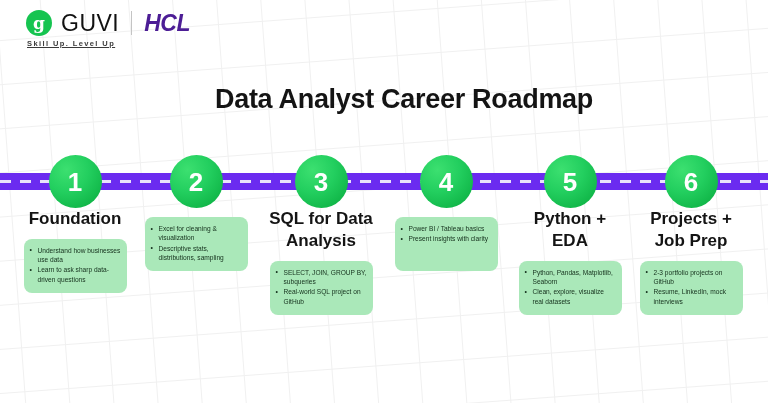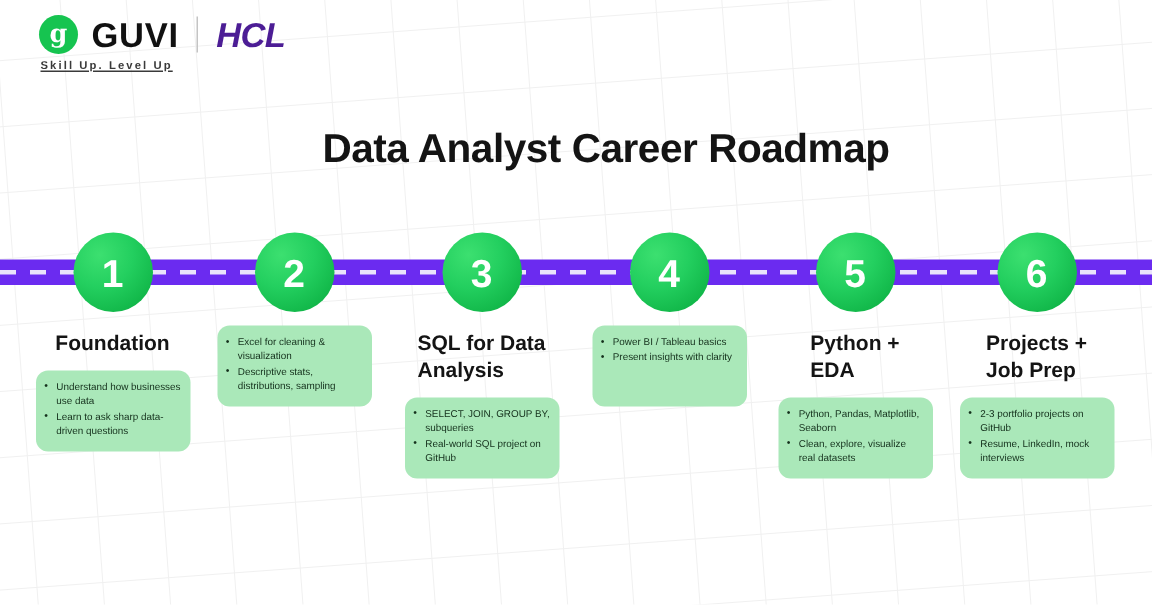--- a/index.html
+++ b/index.html
@@ -51,21 +51,21 @@
     background: #16c450;
     display: flex; align-items: center; justify-content: center;
     color: #ffffff;
     font-size: 17px;
     font-weight: bold;
     line-height: 1;
     font-family: "DejaVu Serif", serif;
   }
   .guvi-word {
     font-size: 23px;
-    font-weight: bold;
+    font-weight: normal;
     letter-spacing: 0.5px;
     color: #111111;
     line-height: 1;
   }
   .logo-divider {
     width: 1px; height: 24px;
     background: #c4c4c4;
     margin: 0 3px;
   }
   .hcl-word {
@@ -139,25 +139,25 @@
     background: radial-gradient(circle at 33% 28%, #3ce070 0%, #23cf5f 42%, #07a93c 100%);
     display: flex; align-items: center; justify-content: center;
     color: #ffffff;
     font-size: 26px;
     font-weight: bold;
     line-height: 1;
     position: relative;
     z-index: 3;
   }
   .step-label {
-    margin-top: 12px;
-    font-size: 14px;
+    margin-top: 0;
+    font-size: 17px;
     font-weight: bold;
     color: #141414;
-    text-align: left;
+    text-align: center;
     line-height: 1.28;
     white-space: pre-line;
   }
   .step-card {
     margin-top: 9px;
     width: 103px;
     min-height: 54px;
     background: #aae8b9;
     border-radius: 8px;
     padding: 7px 6px 7px 5px;

